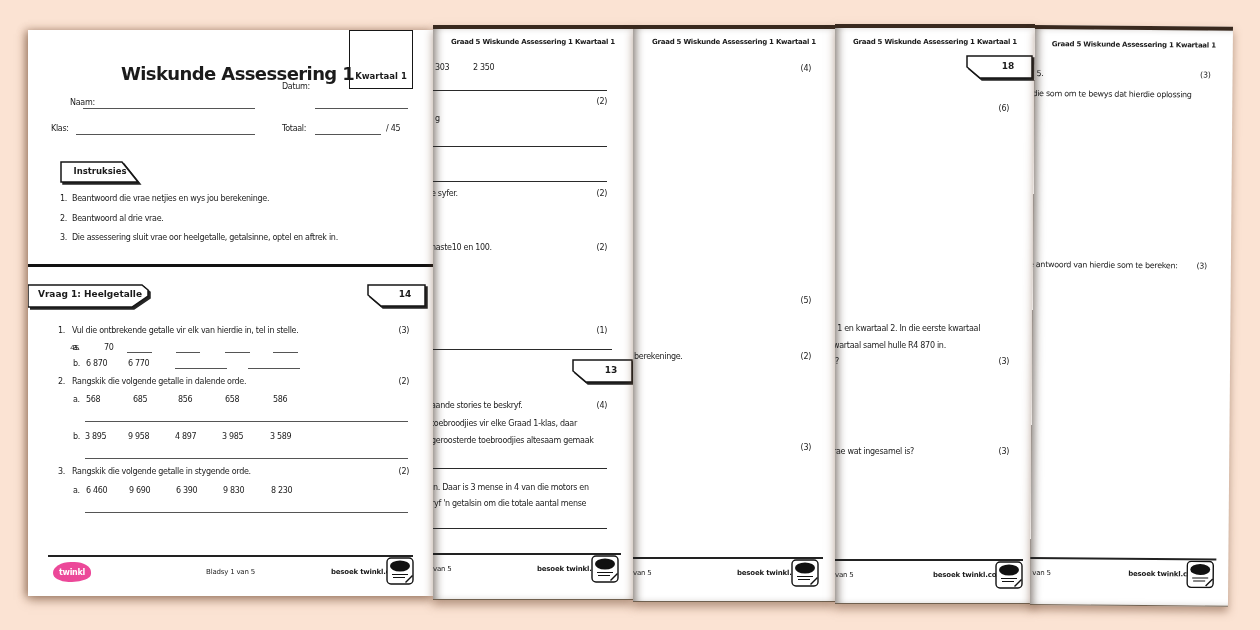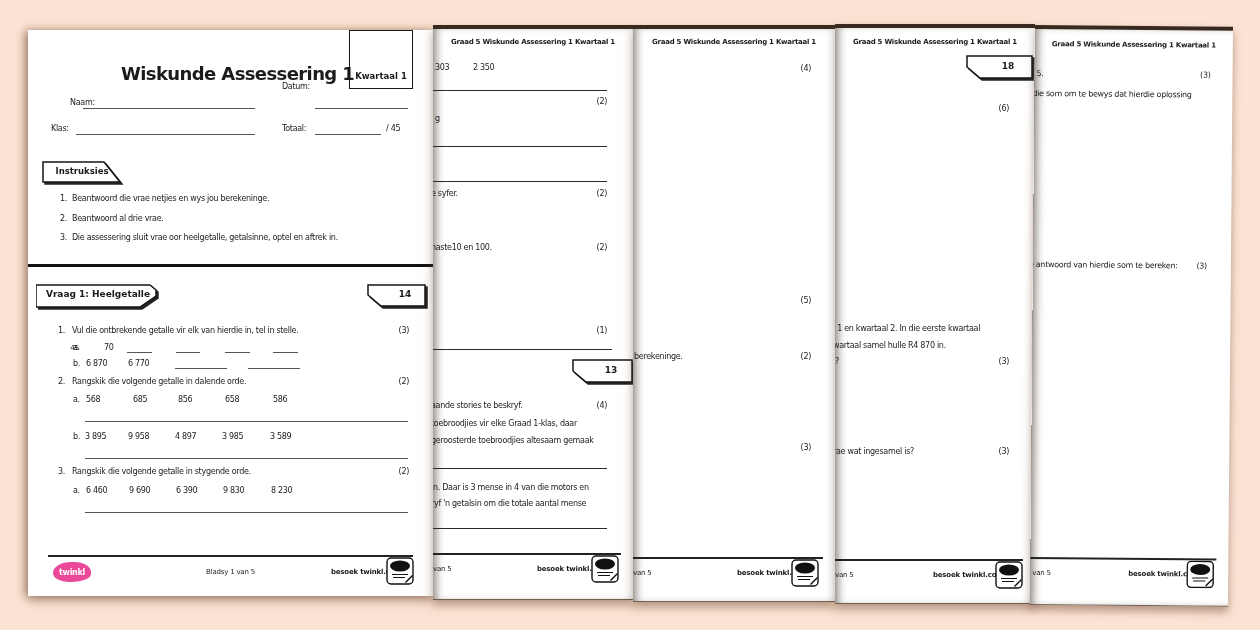--- a/index.html
+++ b/index.html
@@ -51,37 +51,37 @@
     <div class="t" style="left:23px;top:68px;margin-left:19px;">Naam:</div>
     <div class="blank" style="left:55px;top:68px;width:172px;"></div>
     <div class="t" style="left:254px;top:52px;">Datum:</div>
     <div class="blank" style="left:287px;top:68px;width:93px;"></div>
     <div class="t" style="left:23px;top:94px;">Klas:</div>
     <div class="blank" style="left:48px;top:94px;width:179px;"></div>
     <div class="t" style="left:254px;top:94px;">Totaal:</div>
     <div class="blank" style="left:287px;top:94px;width:66px;"></div>
     <div class="t" style="left:358px;top:94px;">/ 45</div>
 
-    <div class="banner" style="left:14px;top:131px;width:80px;height:33px;">
+    <div class="banner" style="left:32px;top:131px;width:80px;height:33px;">
       <svg width="80" height="23">
         <polygon points="1,1 62,1 78,21 1,21" fill="#fff" stroke="#161616" stroke-width="1.5"></polygon>
       </svg>
       <span class="lbl" style="top:5px;font-size:8.5px;">Instruksies</span>
     </div>
 
     <div class="t" style="left:32px;top:164px;">1.</div>
     <div class="t" style="left:44px;top:164px;">Beantwoord die vrae netjies en wys jou berekeninge.</div>
     <div class="t" style="left:32px;top:184px;">2.</div>
     <div class="t" style="left:44px;top:184px;">Beantwoord al drie vrae.</div>
     <div class="t" style="left:32px;top:203px;">3.</div>
     <div class="t" style="left:44px;top:203px;">Die assessering sluit vrae oor heelgetalle, getalsinne, optel en aftrek in.</div>
 
     <div class="rule" style="left:0;top:234px;width:405px;height:3px;background:#111;"></div>
 
-    <div class="banner" style="left:8px;top:254px;width:124px;height:24px;">
+    <div class="banner" style="left:0;top:254px;width:124px;height:24px;">
       <svg width="124" height="24">
         <polygon points="0,1 114,1 120,6 120,12 104,23 0,23" fill="#fff" stroke="#161616" stroke-width="1.5"></polygon>
       </svg>
       <span class="lbl" style="top:5px;font-size:9px;">Vraag 1: Heelgetalle</span>
     </div>
     <div class="banner" style="left:339px;top:254px;width:60px;height:23px;">
       <svg width="60" height="23">
         <polygon points="1,1 58,1 58,22 14,22 1,11" fill="#fff" stroke="#161616" stroke-width="1.5"></polygon>
       </svg>
       <span class="lbl" style="top:5px;padding-left:8px;font-size:9px;">14</span>

